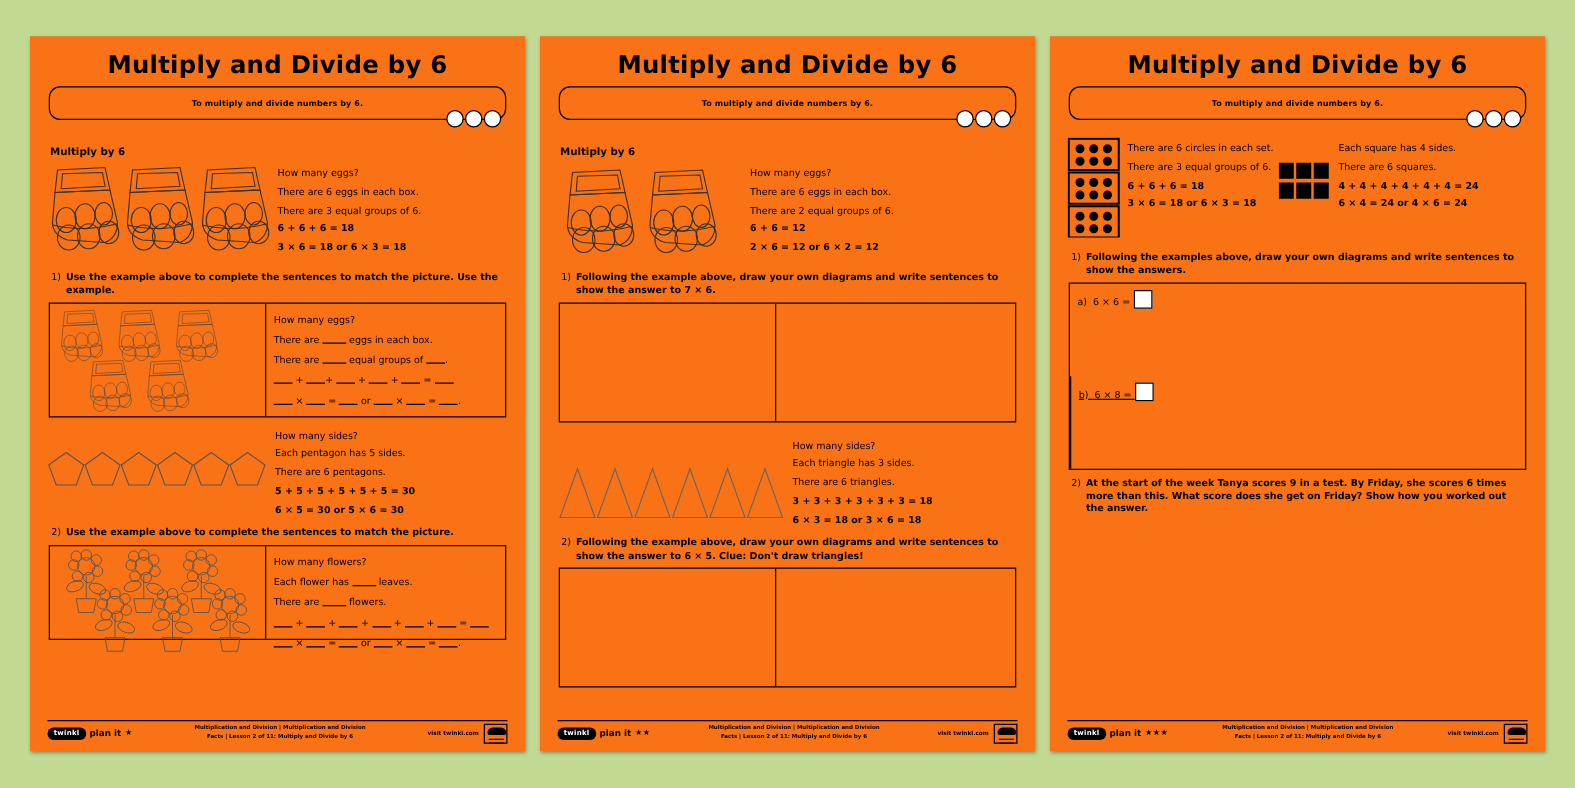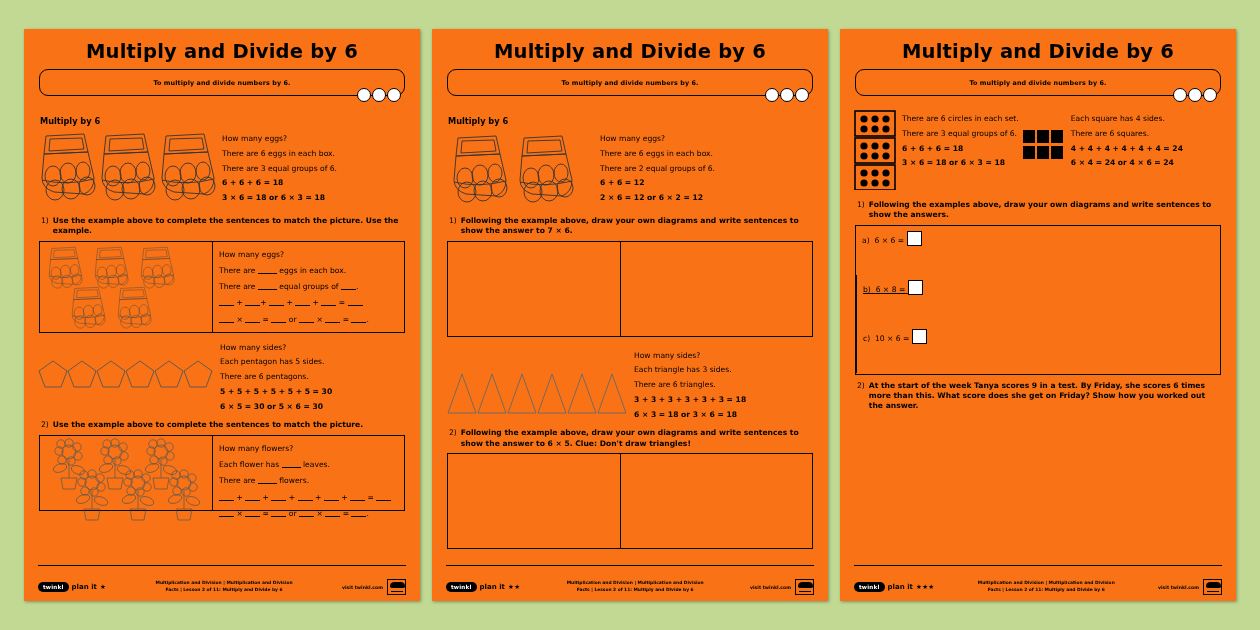--- a/index.html
+++ b/index.html
@@ -154,21 +154,21 @@
     height: 13px;
     border: 1.3px solid #000;
     vertical-align: -3px;
     background: #fff;
   }
 
   
   .footer {
     margin-top: auto;
     border-top: 1.6px solid #000;
-    padding-top: 13px;
+    padding-top: 2px;
     display: flex;
     align-items: center;
     gap: 6px;
   }
   .brand {
     display: flex;
     align-items: center;
     gap: 3px;
     flex: 0 0 auto;
   }
@@ -757,27 +757,20 @@
           <span class="stub"></span>
         </div>
       </div>
       <div class="cell cell-pad" style="flex:1;text-decoration:underline;">
         <div class="blanks">
           <span>b)</span>
           &nbsp;<span>6 × 8 =</span>
           <span class="stub"></span>
         </div>
       </div>
-      <div class="cell cell-pad" style="flex:1;">
-        <div class="blanks">
-          <span>c)</span>
-          &nbsp;<span>10 × 6 =</span>
-          <span class="stub"></span>
-        </div>
-      </div>
     </div>
 
     <div class="q-text">
       <span class="q-num">2)</span>
       <span class="q-body">At the start of the week Tanya scores 9 in a test. By Friday, she scores 6 times more than this. What score does she get on Friday?  Show how you worked out the answer.</span>
     </div>
 
     <div style="flex:1 1 auto;"></div>
 
 

